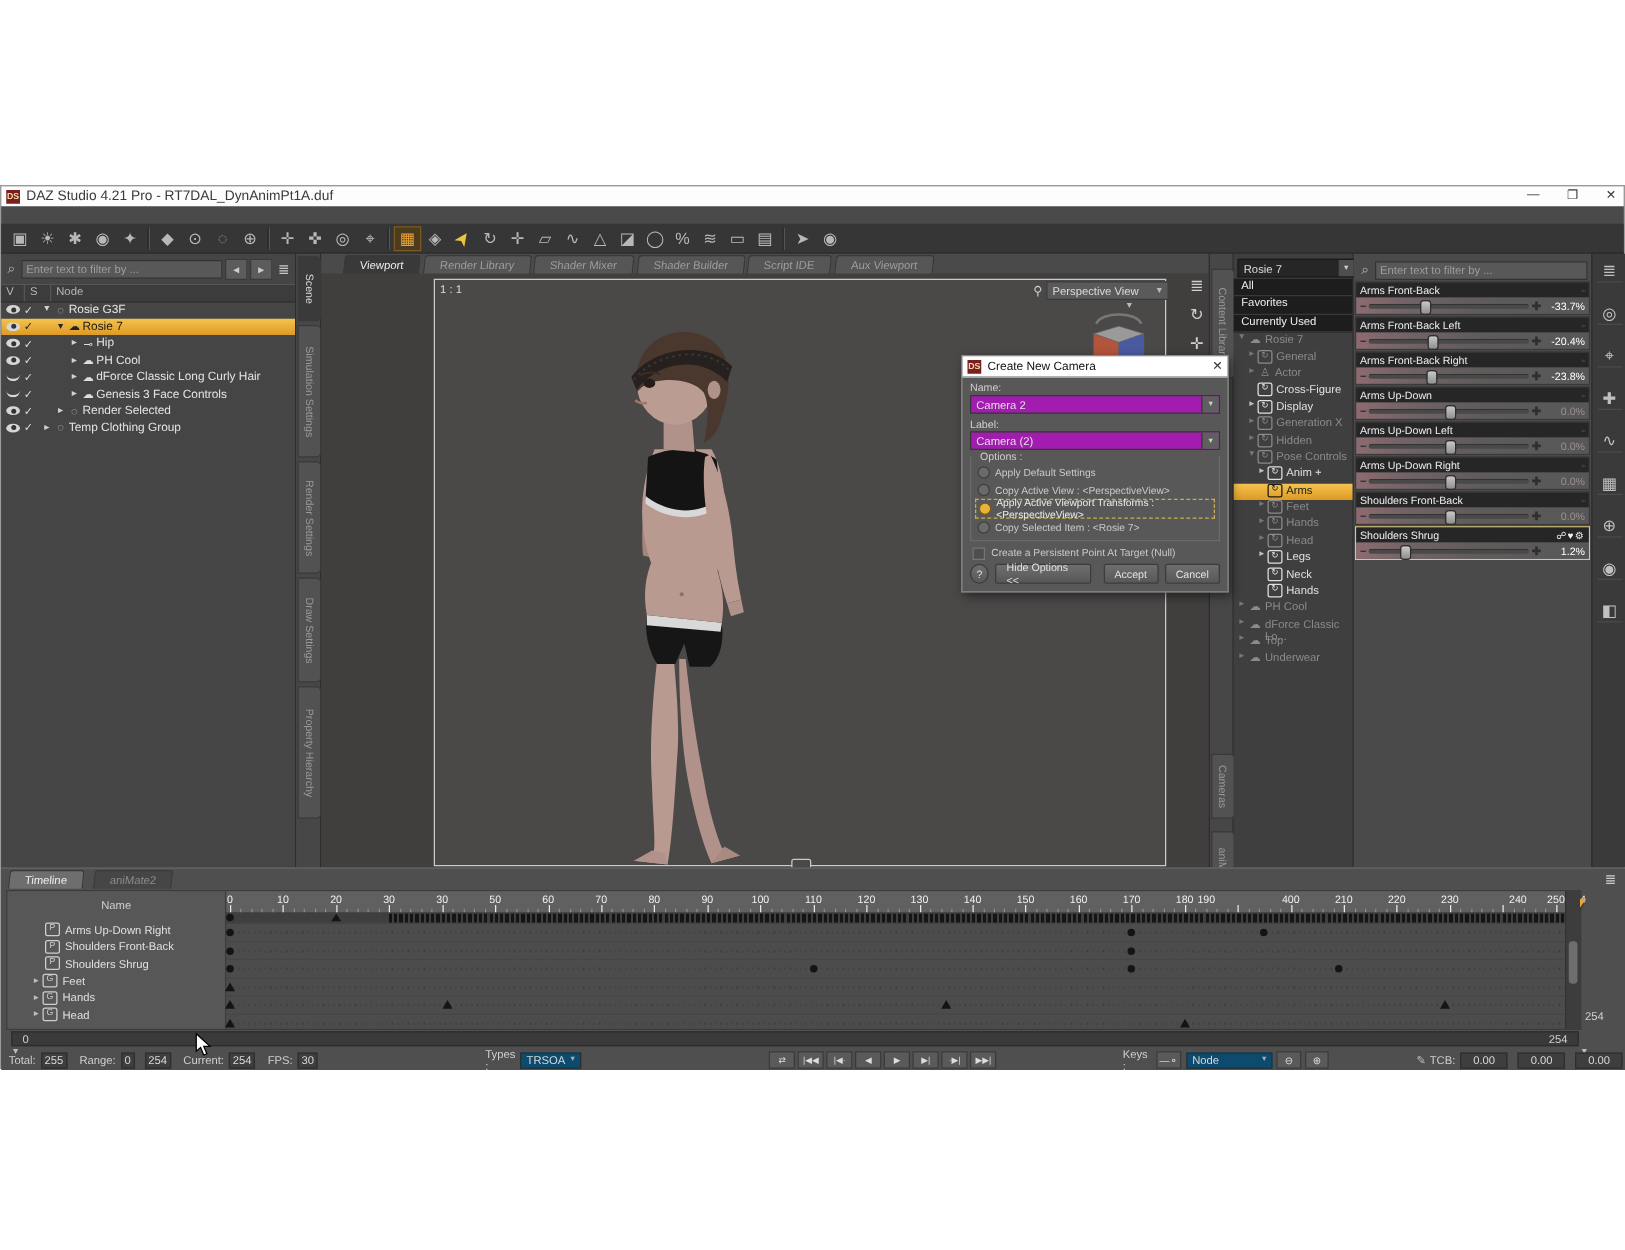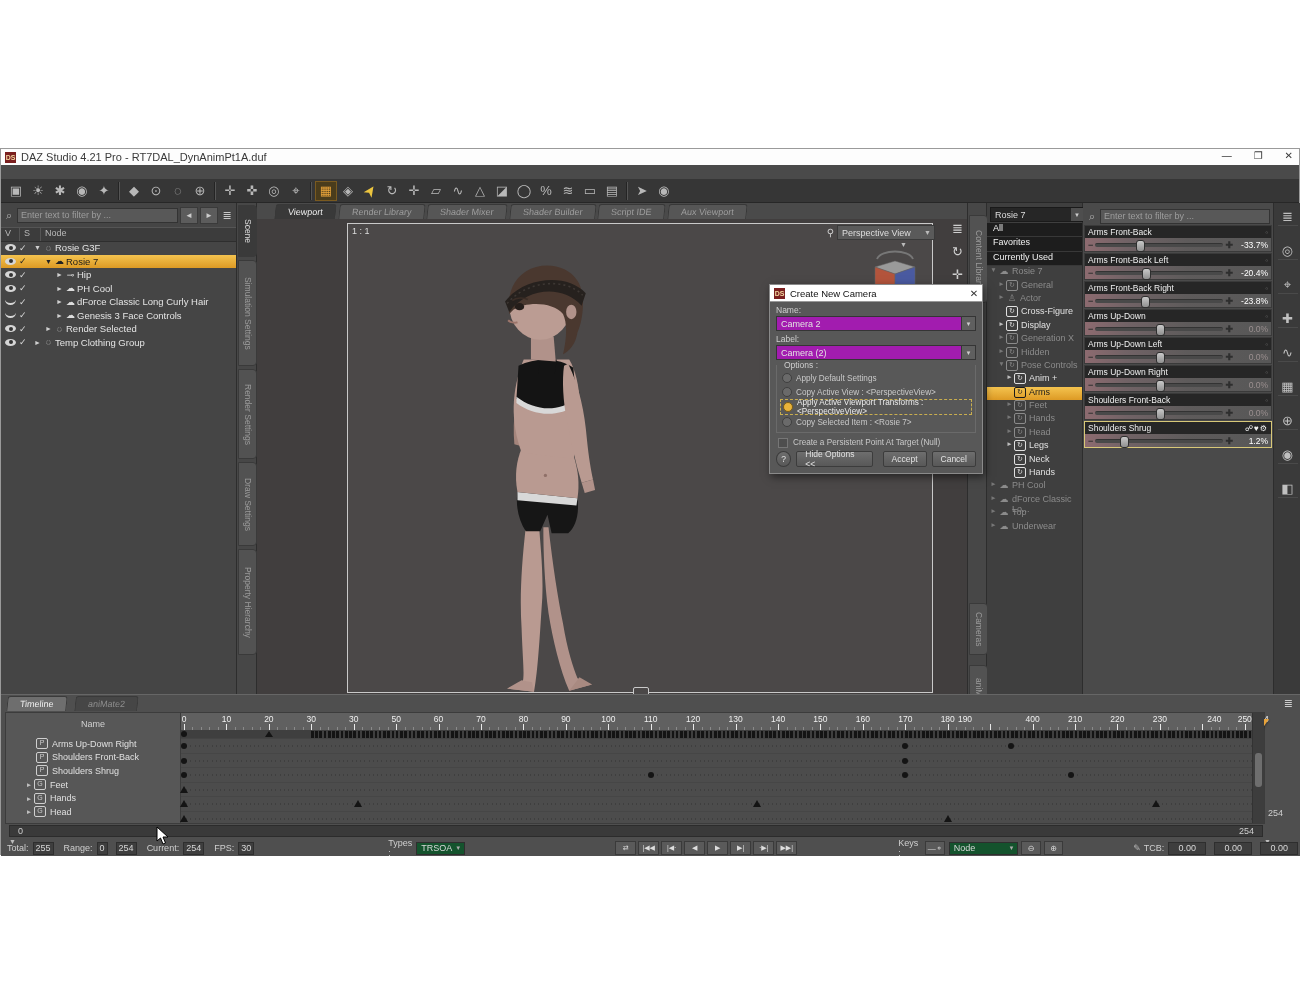--- a/index.html
+++ b/index.html
@@ -182,21 +182,21 @@
   #tl-vscroll .thumb{position:absolute;left:2px;top:40px;width:7px;height:34px;background:#6e6e6e;border-radius:3px;}
   #tl-end-label{position:absolute;right:18px;top:113px;color:#cfcfcf;font-size:9px;}
   #range-bar{position:absolute;left:8px;top:130px;width:1254px;height:12px;background:#3a3a3a;border:1px solid #2c2c2c;
     color:#cfcfcf;font-size:9px;display:flex;align-items:center;justify-content:space-between;padding:0 8px;box-sizing:border-box;}
   #range-dd-l{position:absolute;left:8px;top:143px;color:#bbb;font-size:7px;}
   #range-dd-r{position:absolute;right:30px;top:143px;color:#bbb;font-size:7px;}
   #tl-footer{position:absolute;left:0;top:145px;width:100%;height:16px;display:flex;align-items:center;font-size:9px;color:#cfcfcf;}
   .ffield{background:#3e3e3e;border:1px solid #2e2e2e;height:11px;display:flex;align-items:center;justify-content:center;
     color:#d8d8d8;margin:0 4px;padding:0 2px;}
   .flabel{margin-left:6px;}
-  #types-select,#node-select{background:#14532d;border:1px solid #2e2e2e;height:11px;display:flex;align-items:center;
+  #types-select,#node-select{background:#0c4a6e;border:1px solid #2e2e2e;height:11px;display:flex;align-items:center;
     justify-content:space-between;color:#d8d8d8;padding-left:4px;margin-left:4px;}
   #types-select .dd,#node-select .dd{font-size:6px;color:#aaa;padding:0 3px;}
   #transport{display:flex;gap:2px;margin-left:150px;}
   .tpbtn{min-width:15px;height:12px;background:#5a5a5a;border:1px solid #3a3a3a;color:#ddd;font-size:7px;
     display:flex;align-items:center;justify-content:center;padding:0 2px;}
   #keys-group{display:flex;align-items:center;margin-left:95px;}
   .keybtn{width:18px;height:12px;background:#5a5a5a;border:1px solid #3a3a3a;color:#ddd;font-size:8px;
     display:flex;align-items:center;justify-content:center;margin-left:3px;}
   #tcb-group{display:flex;align-items:center;margin-left:70px;}
   #tcb-group .pencil{color:#bbb;font-size:9px;margin-right:3px;}

